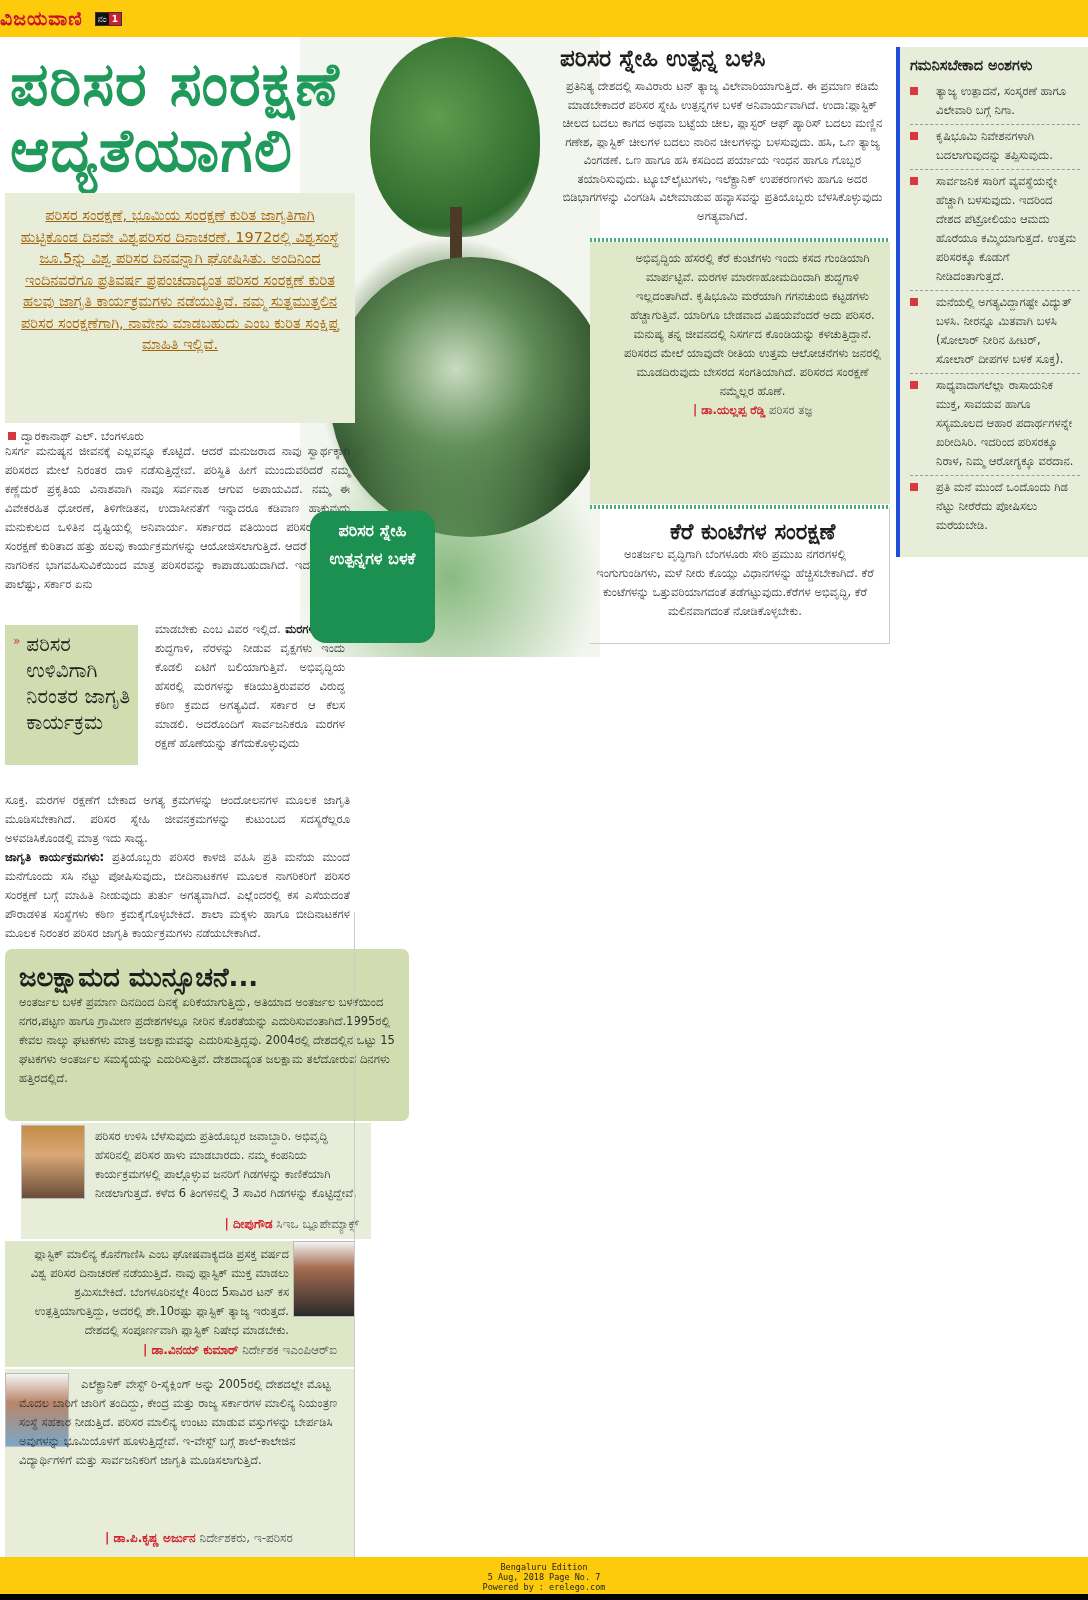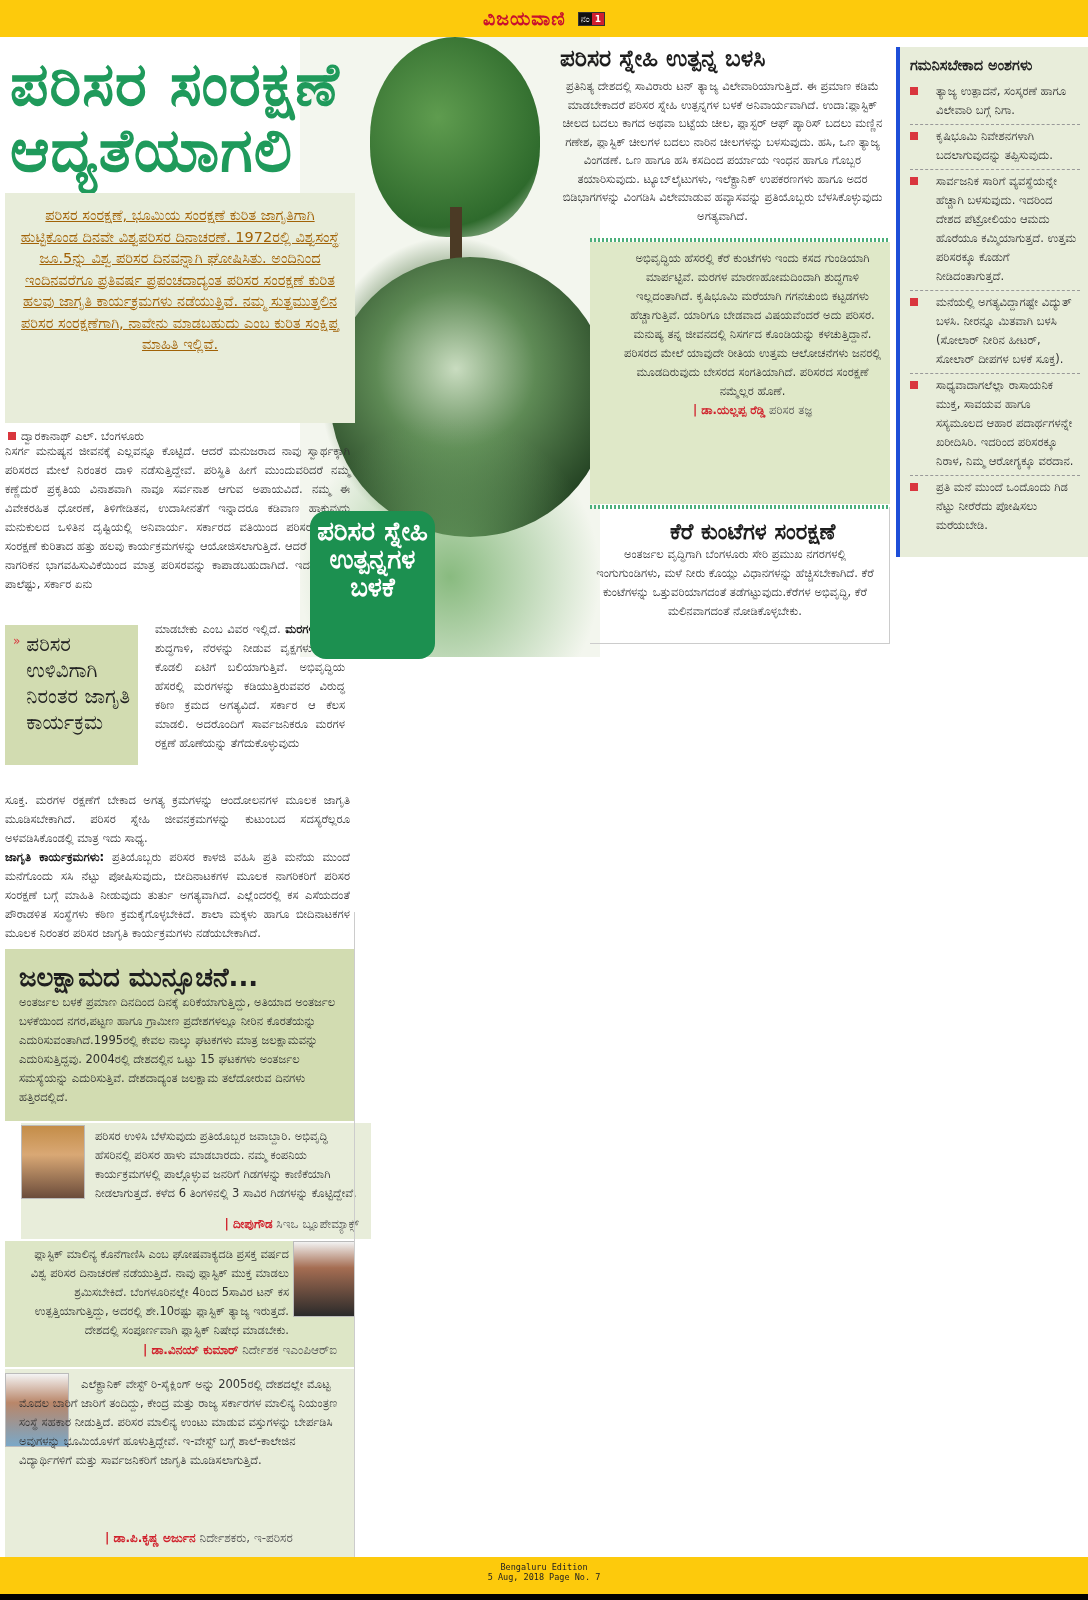--- a/index.html
+++ b/index.html
@@ -1,19 +1,19 @@
 <!DOCTYPE html>
 <html><head>
 <meta charset="utf-8">
 <style>
   * { box-sizing: border-box; margin: 0; padding: 0; }
   html, body { width: 1088px; height: 1600px; background: #fff; overflow: hidden; }
   body { font-family: "DejaVu Sans", sans-serif; color: #222; position: relative; }
 
-  .topbar { position: absolute; left: 0; top: 0; width: 1088px; height: 37px; background: #fdca0c; display: flex; align-items: center; justify-content: center; gap: 12px; }
+  .topbar { position: absolute; left: 0; top: 0; width: 1088px; height: 37px; background: #fdca0c; display: flex; align-items: center; gap: 12px; }
   .masthead { color: #c8102e; font-weight: bold; font-size: 19px; letter-spacing: 1px; }
   .badge { display: inline-flex; align-items: stretch; height: 14px; border: 1px solid #333; font-size: 9px; }
   .badge .b1 { background: #111; color: #fff; padding: 0 2px; line-height: 12px; }
   .badge .b2 { background: #d01e2f; color: #fff; padding: 0 3px; line-height: 12px; font-weight: bold; }
 
   .page { position: absolute; left: 0; top: 37px; width: 1088px; height: 1520px; }
 
   
   .hero { position: absolute; left: 300px; top: 0; width: 300px; height: 620px; overflow: hidden;
           background: radial-gradient(ellipse 130px 150px at 150px 350px, #2e5a2a 0%, #476d3a 55%, #f3f6ee 100%); }
@@ -35,21 +35,21 @@
   .body-text { position: absolute; font-size: 11.5px; line-height: 19px; color: #333; text-align: justify; }
   .b1text { left: 5px; top: 405px; width: 345px; }
   .b2text { left: 155px; top: 583px; width: 190px; }
   .b3text { left: 5px; top: 754px; width: 345px; }
   .strong { font-weight: bold; color: #111; }
 
   .pullquote { position: absolute; left: 5px; top: 588px; width: 133px; height: 140px; background: #d2dcb1; padding: 6px 8px; display: flex; gap: 6px; }
   .pullquote .chev { color: #d9363e; font-size: 12px; line-height: 20px; }
   .pullquote .txt { font-size: 20px; line-height: 26px; color: #222; }
 
-  .green-tag { position: absolute; left: 310px; top: 474px; width: 125px; height: 148px; background: #1c9050; border-radius: 16px; color: #fff; font-size: 26px; line-height: 28px; text-align: center; padding-top: 6px; font-weight: bold; }
+  .green-tag { position: absolute; left: 310px; top: 474px; width: 125px; height: 132px; background: #1c9050; border-radius: 16px; color: #fff; font-size: 16px; line-height: 28px; text-align: center; padding-top: 6px; font-weight: bold; }
 
   .h-right { position: absolute; font-weight: bold; color: #1d1d1d; }
   .h-products { left: 560px; top: 8px; font-size: 23px; }
   .prod-text { position: absolute; left: 560px; top: 40px; width: 325px; font-size: 11.5px; line-height: 18.5px; text-align: center; color: #333; }
 
   .dotted-line { position: absolute; height: 4px; background: repeating-linear-gradient(90deg, #4caf7a 0 2px, transparent 2px 4px); }
 
   .quote1-box { position: absolute; left: 590px; top: 205px; width: 300px; height: 262px; background: #dfe8c8; }
   .quote1-text { position: absolute; left: 620px; top: 212px; width: 265px; font-size: 11.5px; line-height: 19px; color: #333; text-align: center; }
   .sig { color: #d0202b; font-weight: bold; }
@@ -58,21 +58,21 @@
   .h-lakes { left: 670px; top: 482px; font-size: 22px; }
   .lakes-text { position: absolute; left: 590px; top: 508px; width: 290px; font-size: 11.5px; line-height: 19px; color: #333; text-align: center; }
   .lakes-border { position: absolute; left: 590px; top: 470px; width: 300px; height: 137px; border-right: 1px solid #ccc; border-bottom: 1px solid #ccc; }
 
   .sidebar { position: absolute; left: 896px; top: 10px; width: 192px; height: 510px; background: #e8edda; border-left: 4px solid #1d4ed8; padding: 10px 8px 8px 10px; }
   .sidebar h3 { font-size: 14.5px; font-weight: bold; color: #222; margin-bottom: 6px; }
   .side-item { display: flex; gap: 18px; font-size: 11.5px; line-height: 19px; color: #333; padding: 2px 0 4px; border-bottom: 1px dashed #999; }
   .side-item:last-child { border-bottom: none; }
   .side-item .sq { margin-top: 5px; }
 
-  .water-box { position: absolute; left: 5px; top: 912px; width: 350px; height: 172px; background: #d2dcb1; padding: 12px 14px; }
+  .water-box { position: absolute; left: 5px; top: 912px; width: 404px; height: 172px; background: #d2dcb1; padding: 12px 14px; border-radius: 7px; }
   .water-box h2 { font-size: 26px; font-weight: bold; color: #1f1f1f; line-height: 32px; }
   .water-box p { font-size: 11.5px; line-height: 19px; color: #2f2f2f; }
 
   .qbox { position: absolute; left: 5px; width: 350px; background: #e8edda; font-size: 11.5px; line-height: 19px; color: #333; }
   .q2 { top: 1086px; height: 116px; margin-left: 16px; }
   .q3 { top: 1204px; height: 126px; background: #dde6c6; }
   .q4 { top: 1332px; height: 188px; }
   .photo { position: absolute; width: 64px; height: 74px; border: 1px solid #bbb; }
   .photo.p1 { left: 0; top: 0; background: linear-gradient(180deg, #c48d48 0%, #d9a875 40%, #6b4c3b 100%); }
   .photo.p2 { right: 0; top: 0; width: 62px; height: 76px; background: linear-gradient(180deg, #f2f2f2 0%, #a56d52 35%, #2a2a2a 100%); }
@@ -210,14 +210,15 @@
       <span class="sig-role">ನಿರ್ದೇಶಕರು, ಇ-ಪರಿಸರ</span>
     </div>
   </div>
 
   <div style="position:absolute; left:354px; top:875px; width:1px; height:645px; background:#ccc;"></div>
 </div>
 
 <div class="footer">
   <div>Bengaluru Edition</div>
   <div>5 Aug, 2018 Page No. 7</div>
+  <div>Powered by : erelego.com</div>
 </div>
 <div class="footer-black"></div>
 
 </body></html>

